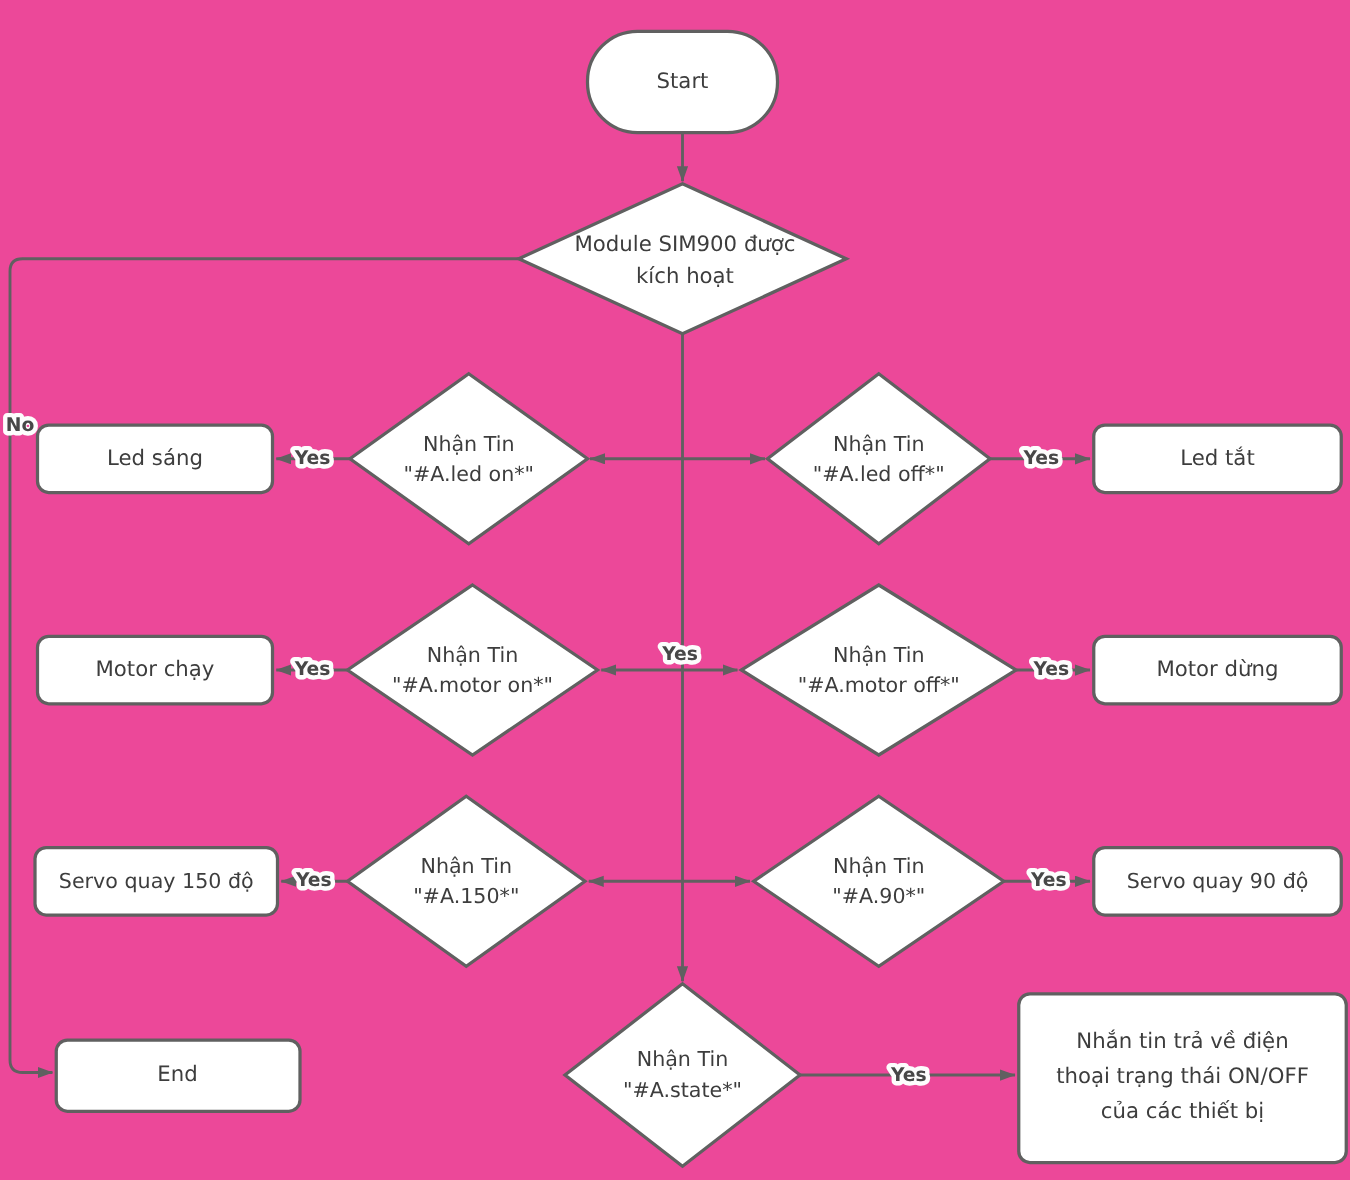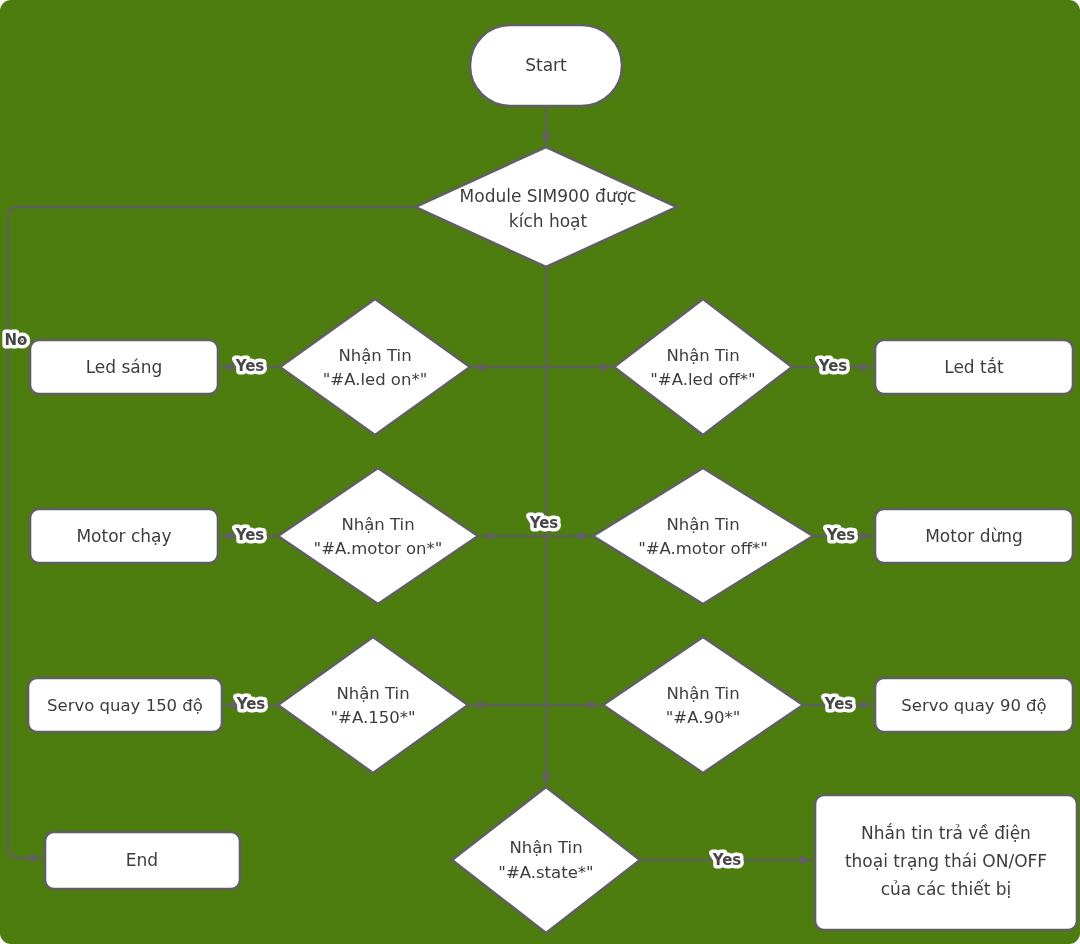--- a/index.html
+++ b/index.html
@@ -4,23 +4,22 @@
 <style>
   html, body {
     margin: 0;
     padding: 0;
     background: #fdfdfd;
   }
   .canvas {
     position: relative;
     width: 1080px;
     height: 944px;
-    background: #4d7c0f;
+    background: #ec4899;
     overflow: hidden;
-    border-radius: 11px;
   }
   svg {
     display: block;
     font-family: "DejaVu Sans", "Liberation Sans", sans-serif;
   }
   .shape {
     fill: #ffffff;
     stroke: #606060;
     stroke-width: 2.6;
   }

